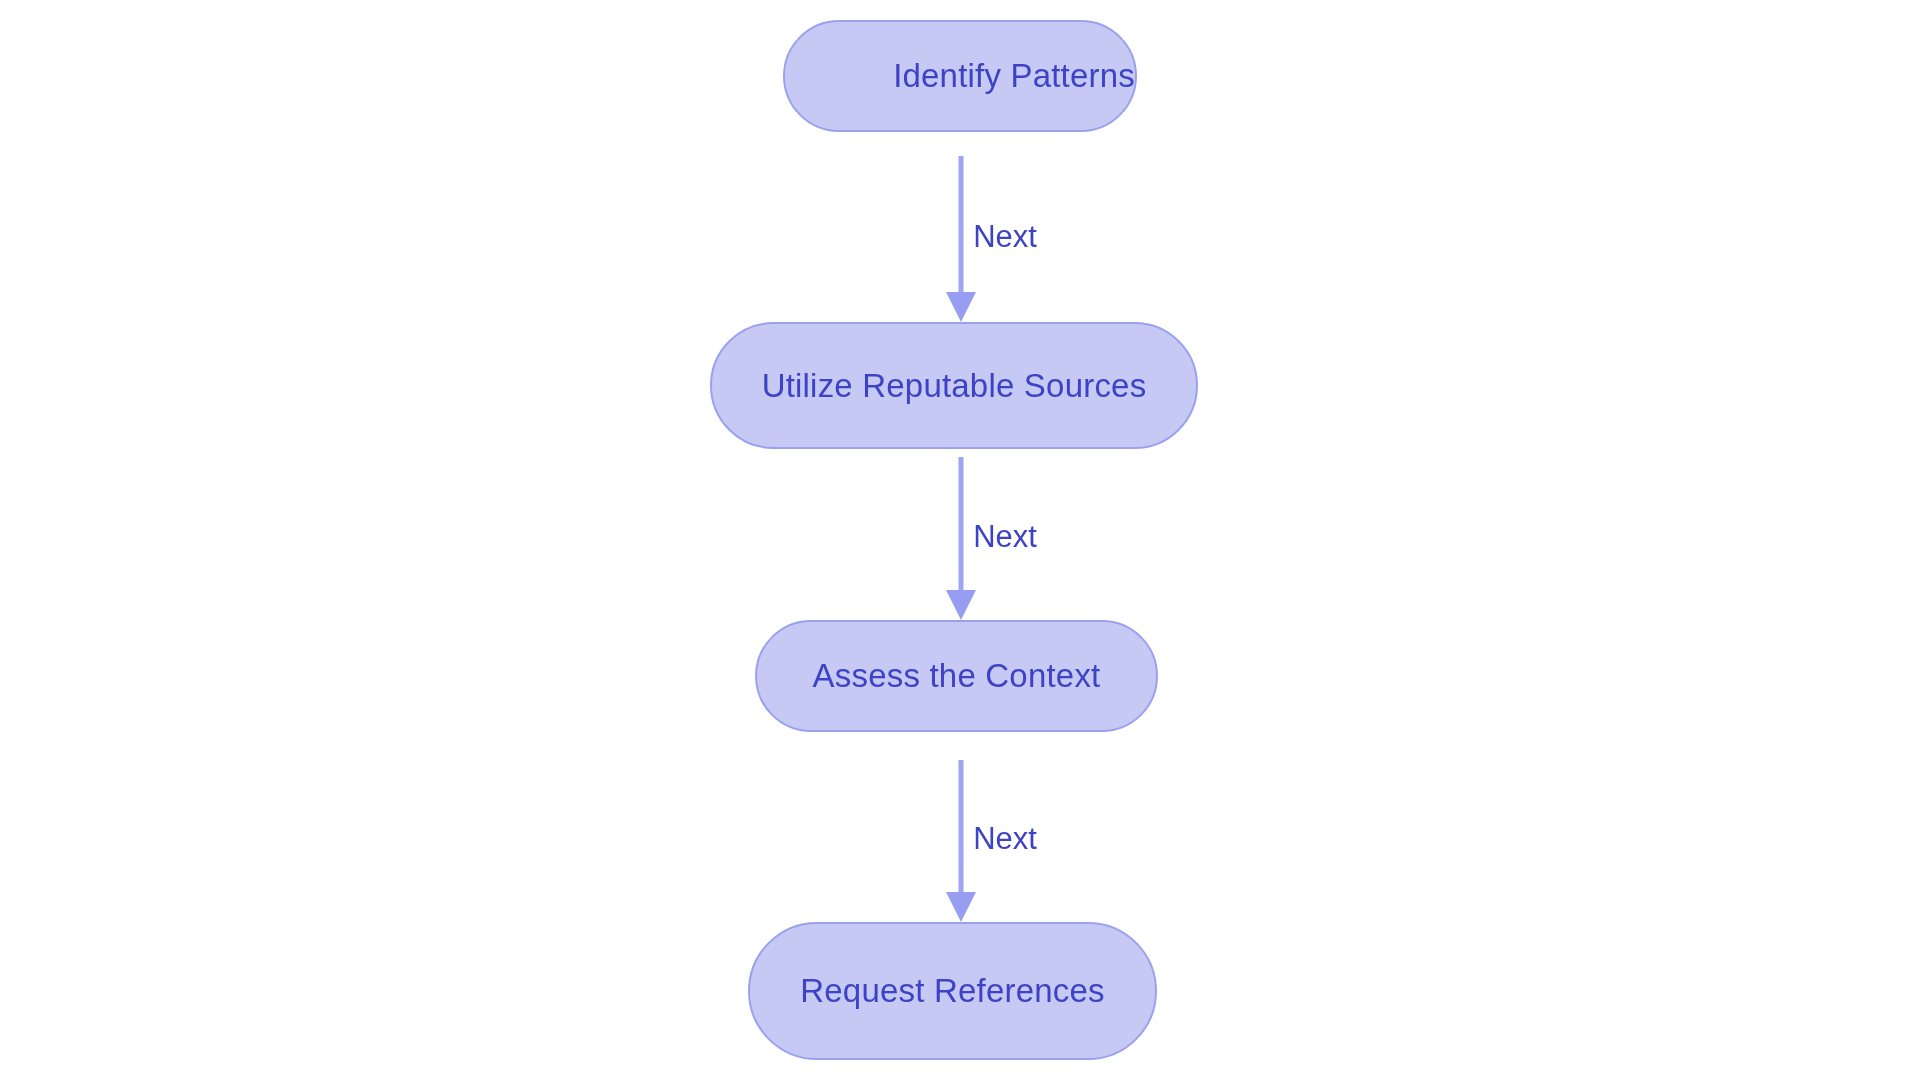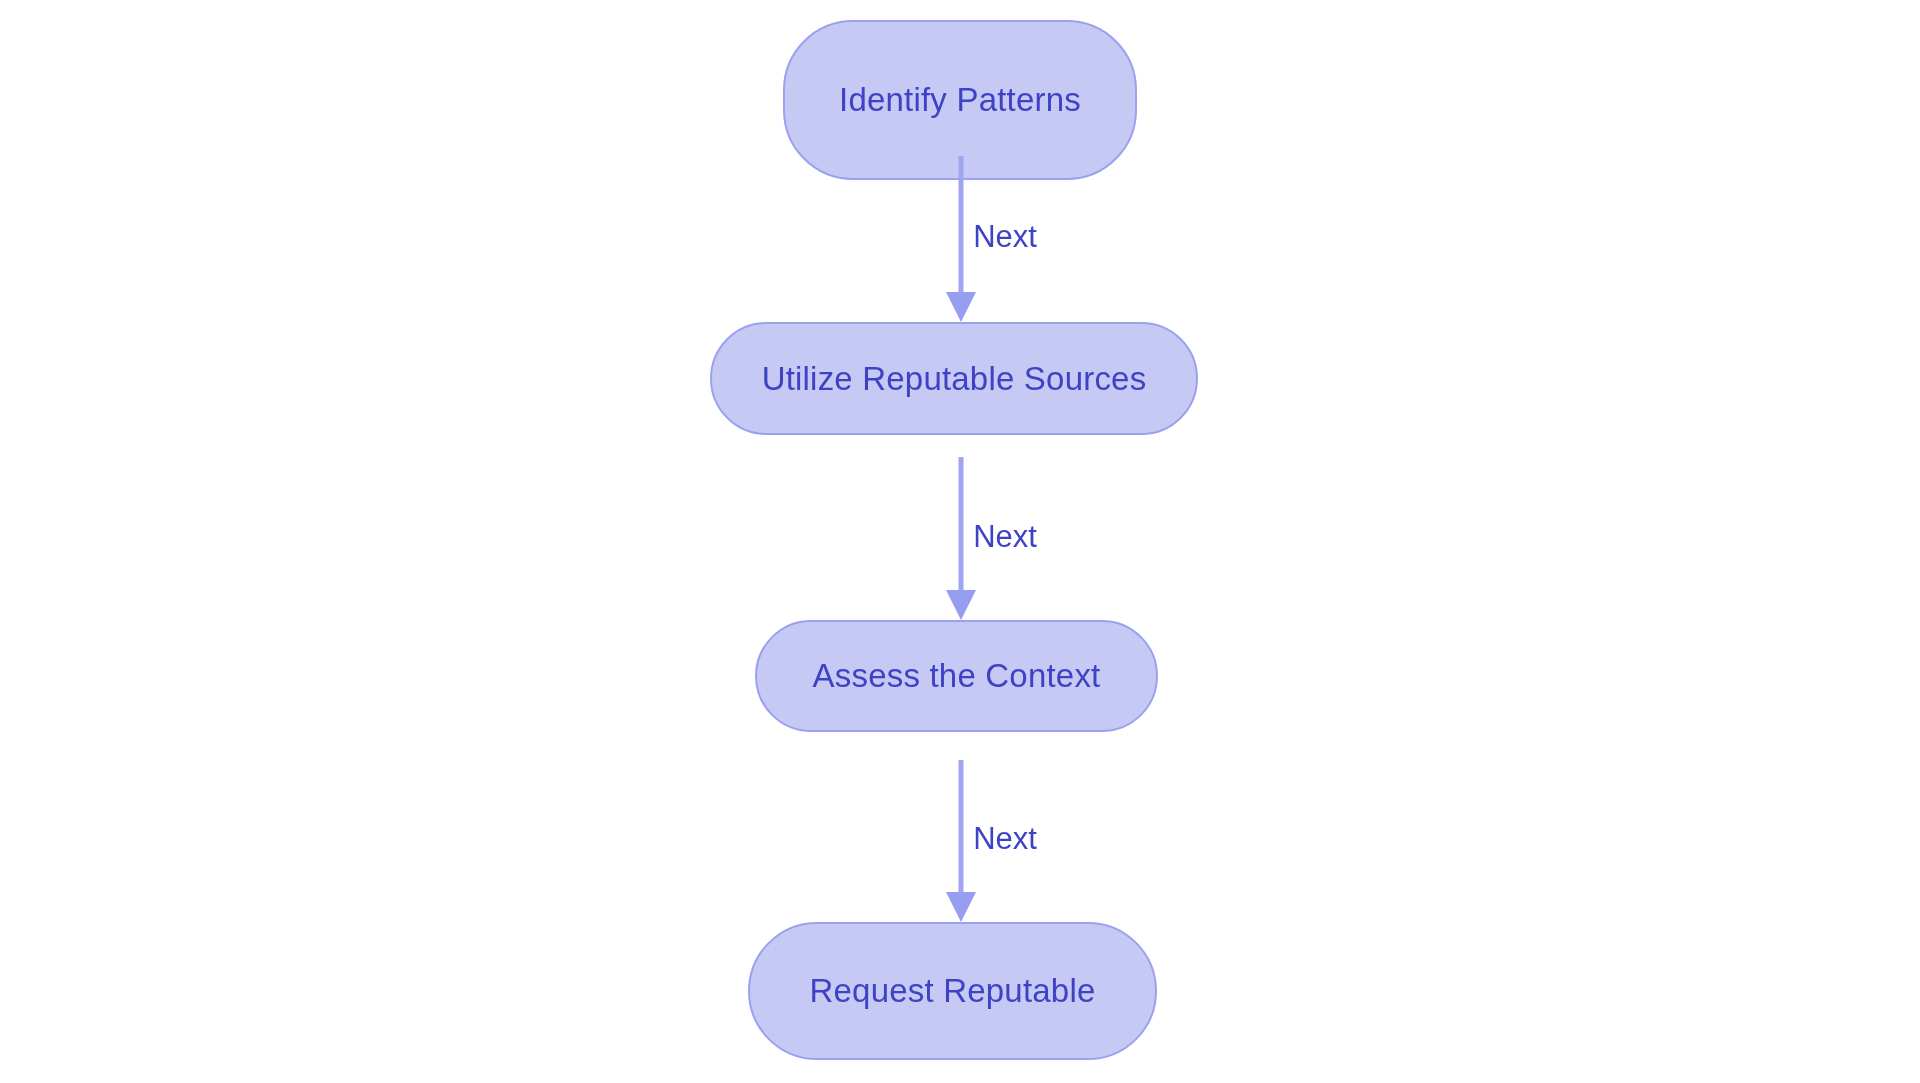--- a/index.html
+++ b/index.html
@@ -31,22 +31,22 @@
     border: 2px solid var(--node-border);
     border-radius: 70px;
     color: var(--node-text);
     font-size: 33px;
     letter-spacing: 0.2px;
     display: flex;
     align-items: center;
     justify-content: center;
     text-align: center;
   }
-  .node-1 { left: 783px; top: 20px;  width: 354px; height: 160px; }
-  .node-2 { left: 710px; top: 322px; width: 488px; height: 113px; }
+  .node-1 { left: 783px; top: 20px;  width: 354px; height: 112px; justify-content: flex-end; }
+  .node-2 { left: 710px; top: 322px; width: 488px; height: 127px; }
   .node-3 { left: 755px; top: 620px; width: 403px; height: 112px; }
   .node-4 { left: 748px; top: 922px; width: 409px; height: 138px; }
 
   .edge {
     position: absolute;
     width: 30px;
     transform: translateX(-50%);
   }
   .edge-1 { left: 961px; top: 156px; height: 166px; }
   .edge-2 { left: 961px; top: 457px; height: 163px; }
@@ -115,16 +115,16 @@
     <span>Assess the Context</span>
   </div>
 
   <div class="edge edge-3">
     <div class="edge-line"></div>
     <div class="edge-head"></div>
     <span class="edge-label">Next</span>
   </div>
 
   <div class="node node-4">
-    <span>Request Reputable</span>
+    <span>Request References</span>
   </div>
 
 </div>
 
 </body></html>

